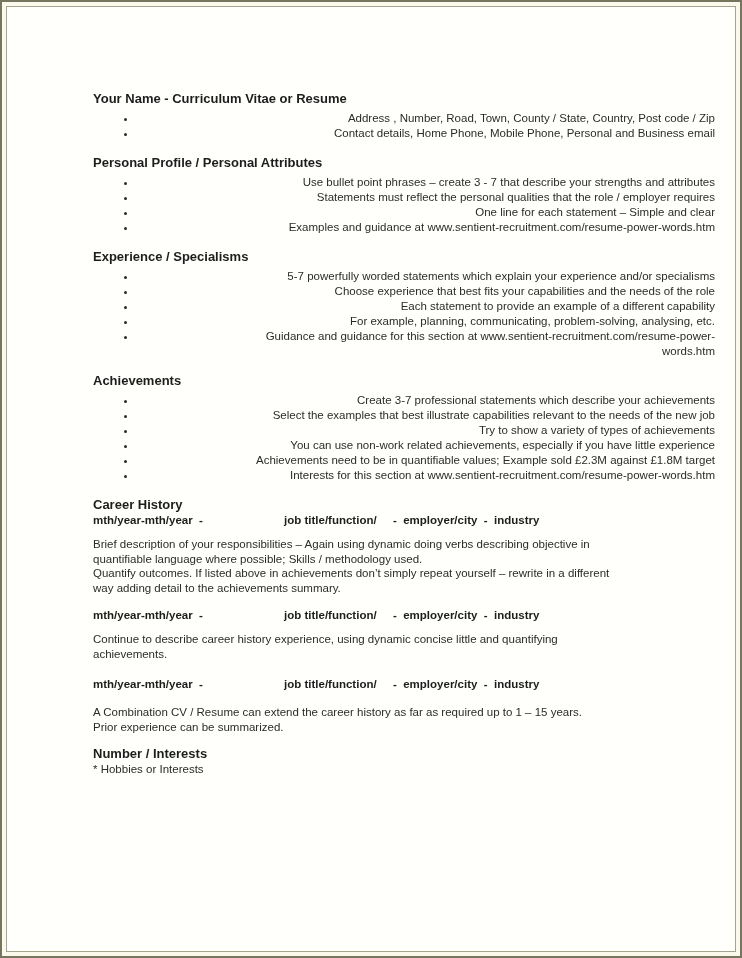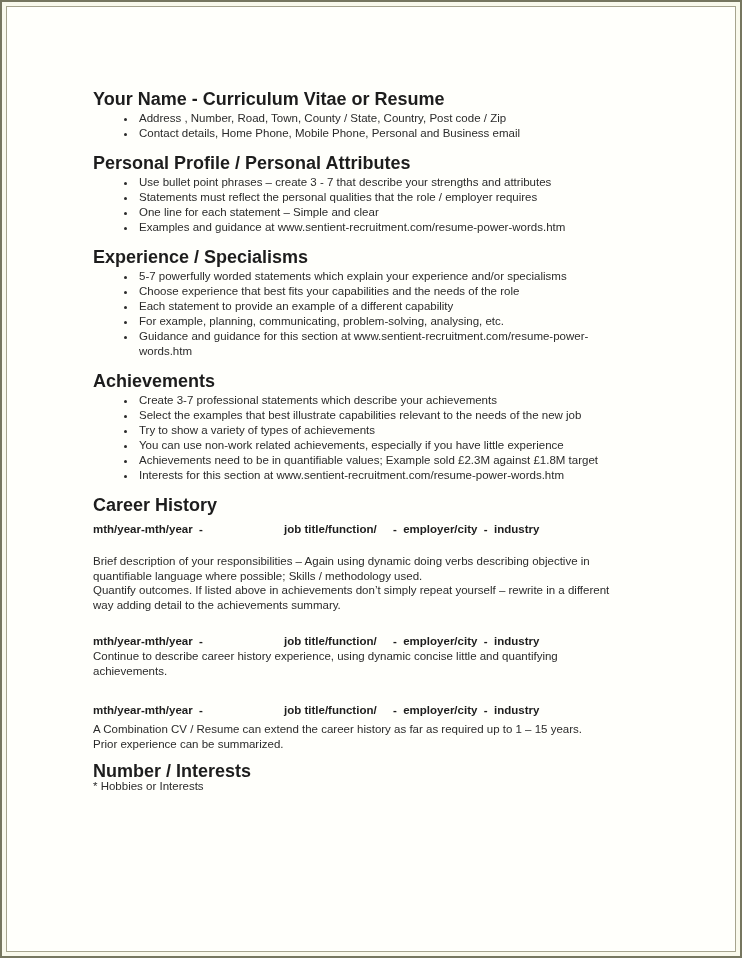--- a/index.html
+++ b/index.html
@@ -16,39 +16,39 @@
     border:1px solid #a6a48e;
     background:#fffffb;
   }
   .content {
     box-sizing:border-box;
     padding:84px 20px 0 86px;
     font-size:11.5px;
     line-height:15px;
   }
   h2 {
-    font-size:18px; line-height:16px; font-weight:bold;
+    font-size:13px; line-height:16px; font-weight:bold;
     color:#1d1d1d; margin:0 0 4px 0;
   }
   section { margin:0; }
   .sec { margin-top:14px; }
   ul { margin:0; padding:0 0 0 44px; list-style:disc; }
-  li { line-height:15px; white-space:pre-line; padding-left:2px; }
+  li { line-height:15px; white-space:pre-line; padding-left:2px;text-align:right; }
   .hrow {
     position:relative; height:15px; font-weight:bold; color:#1d1d1d;
     margin-top:0;
   }
-  .hrow span { position:absolute; top:9px; white-space:pre; }
+  .hrow span { position:absolute; top:0; white-space:pre; }
   .hrow .c1 { left:0; }
   .hrow .c2 { left:191px; }
   .hrow .c3 { left:300px; }
   .row2 { margin-top:13px; }
   .row3 { margin-top:16px; }
   .para { white-space:pre-line; line-height:14.5px; }
-  .p1 { margin-top:26px; }
+  .p1 { margin-top:9px; }
   .p2 { margin-top:9px; }
   .p3 { margin-top:13px; }
   .career h2, .hobbies h2 { margin-bottom:0; }
   .hobbies { margin-top:12px; }
   .note { line-height:15px; }
 </style>
 </head>
 <body>
 
 <div class="page">

